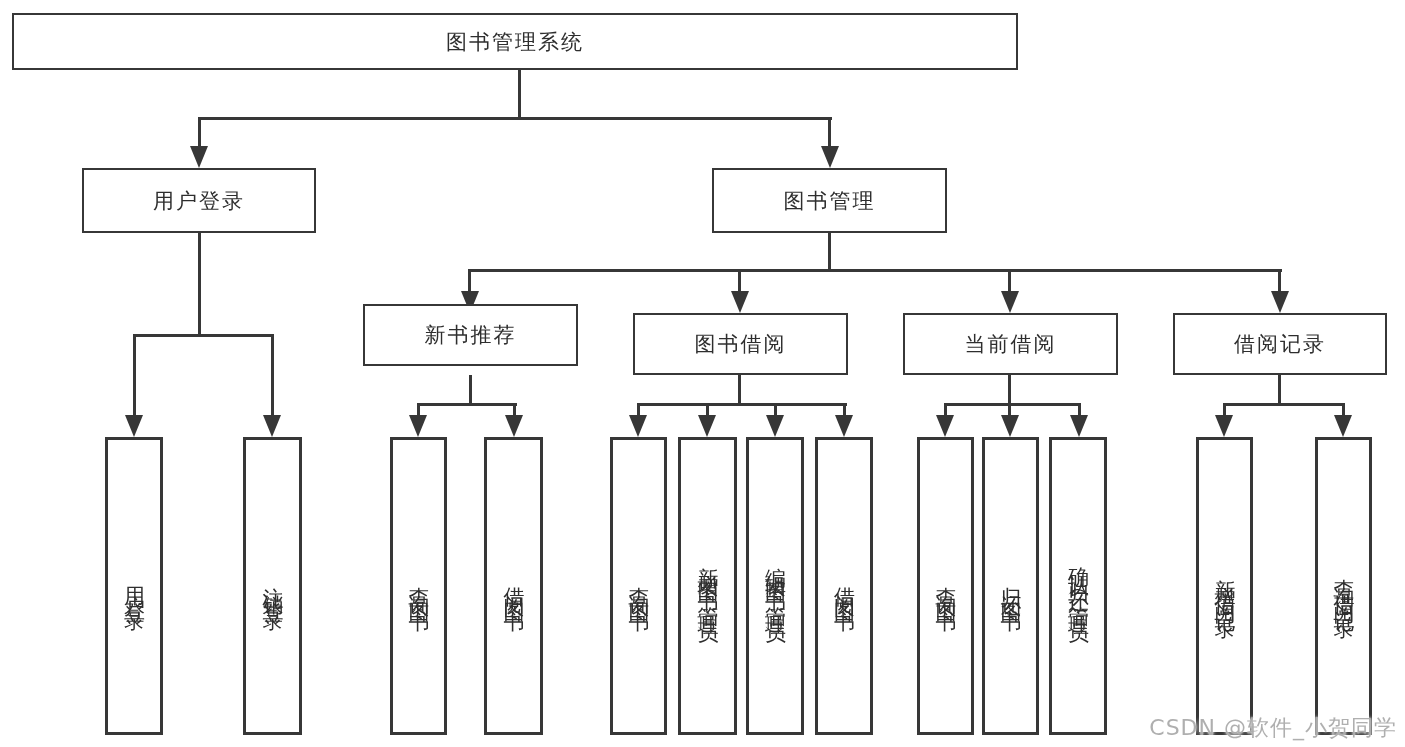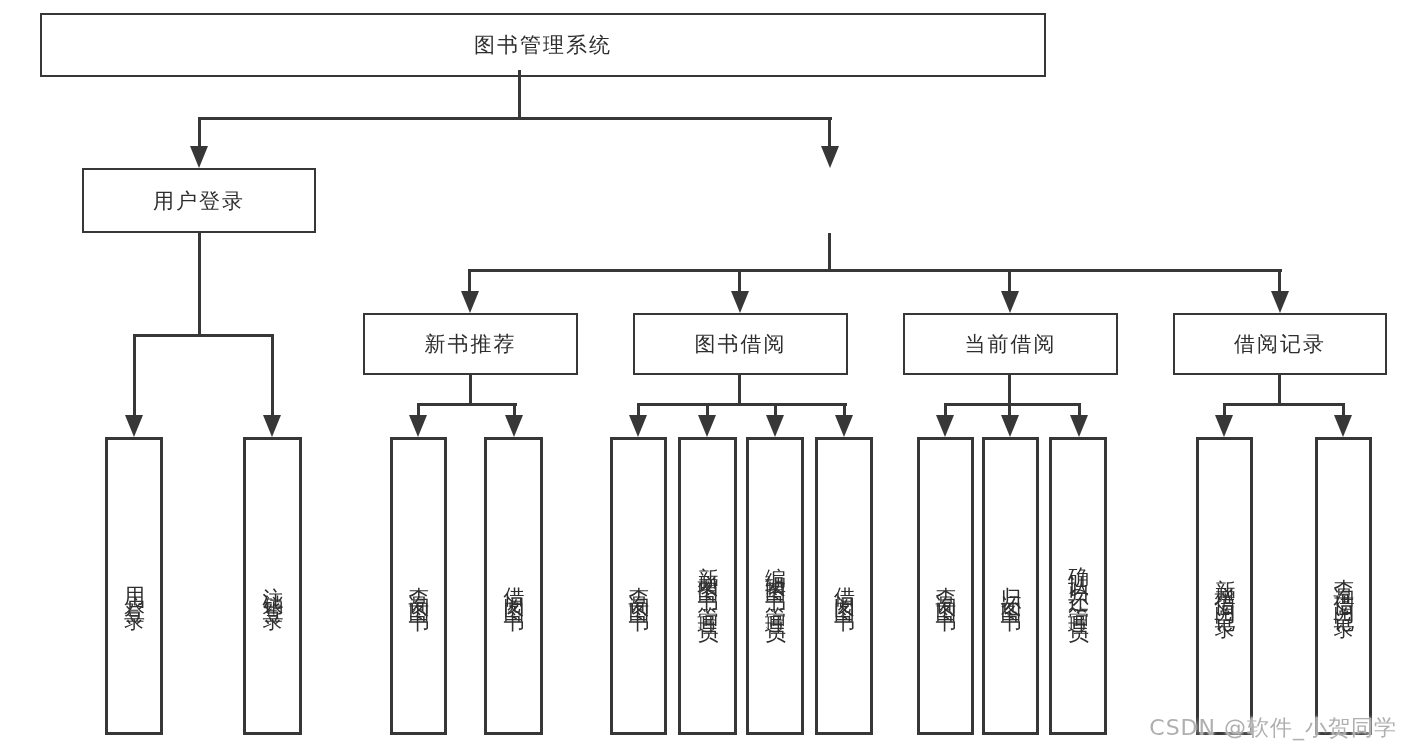--- a/index.html
+++ b/index.html
@@ -32,54 +32,57 @@
     position:absolute;right:8px;bottom:4px;font-size:22px;letter-spacing:1px;
     color:rgba(168,168,168,0.92);
     text-shadow:0 0 2px #fff,0 0 4px #fff;
   }
 </style>
 </head>
 <body>
 
 <div id="stage">
 
-  <div class="box" style="left:12px;top:13px;width:1006px;height:64px;margin-left:28px;">
+  <div class="box" style="left:12px;top:13px;width:1006px;height:57px;">
     <span>图书管理系统</span>
   </div>
 
   <div class="vline" style="left:518px;top:70px;height:48px;"></div>
   <div class="hline" style="left:198px;top:117px;width:634px;"></div>
   <div class="vline" style="left:198px;top:117px;height:32px;"></div>
   <div class="arr" style="left:190px;top:146px;"></div>
   <div class="vline" style="left:828px;top:117px;height:32px;"></div>
   <div class="arr" style="left:821px;top:146px;"></div>
 
   <div class="box" style="left:82px;top:168px;width:234px;height:65px;">
     <span>用户登录</span>
+  </div>
+  <div class="box" style="left:712px;top:168px;width:235px;height:65px;">
+    <span>图书管理</span>
   </div>
 
   <div class="vline" style="left:198px;top:233px;height:104px;"></div>
   <div class="hline" style="left:133px;top:334px;width:141px;"></div>
   <div class="vline" style="left:133px;top:334px;height:83px;"></div>
   <div class="arr" style="left:125px;top:415px;"></div>
   <div class="vline" style="left:271px;top:334px;height:83px;"></div>
   <div class="arr" style="left:263px;top:415px;"></div>
 
   <div class="vline" style="left:828px;top:233px;height:39px;"></div>
   <div class="hline" style="left:468px;top:269px;width:814px;"></div>
   <div class="vline" style="left:468px;top:269px;height:26px;"></div>
   <div class="arr" style="left:461px;top:291px;"></div>
   <div class="vline" style="left:738px;top:269px;height:26px;"></div>
   <div class="arr" style="left:731px;top:291px;"></div>
   <div class="vline" style="left:1008px;top:269px;height:26px;"></div>
   <div class="arr" style="left:1001px;top:291px;"></div>
   <div class="vline" style="left:1278px;top:269px;height:26px;"></div>
   <div class="arr" style="left:1271px;top:291px;"></div>
 
-  <div class="box" style="left:363px;top:313px;width:215px;height:62px;">
+  <div class="box" style="left:363px;top:304px;width:215px;height:62px;">
     <span>新书推荐</span>
   </div>
   <div class="box" style="left:903px;top:313px;width:215px;height:62px;">
     <span>当前借阅</span>
   </div>
   <div class="box" style="left:633px;top:313px;width:215px;height:62px;">
     <span>图书借阅</span>
   </div>
   <div class="box" style="left:1173px;top:313px;width:214px;height:62px;">
     <span>借阅记录</span>

